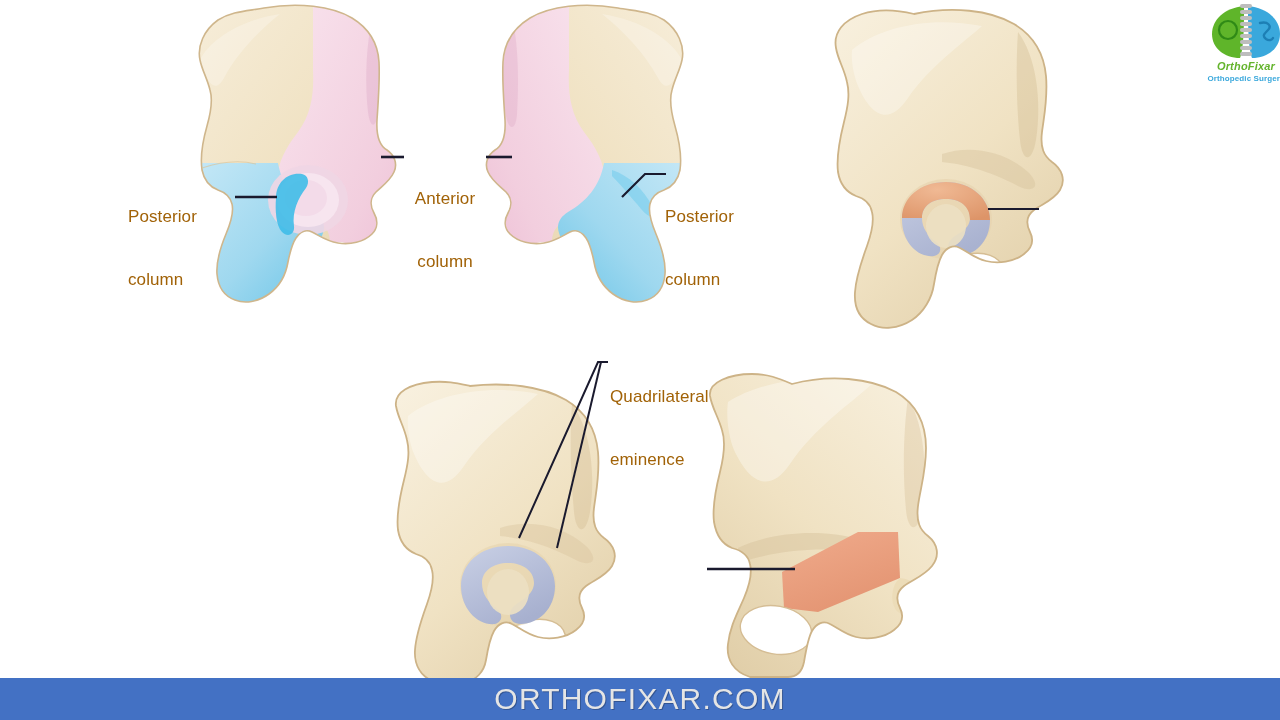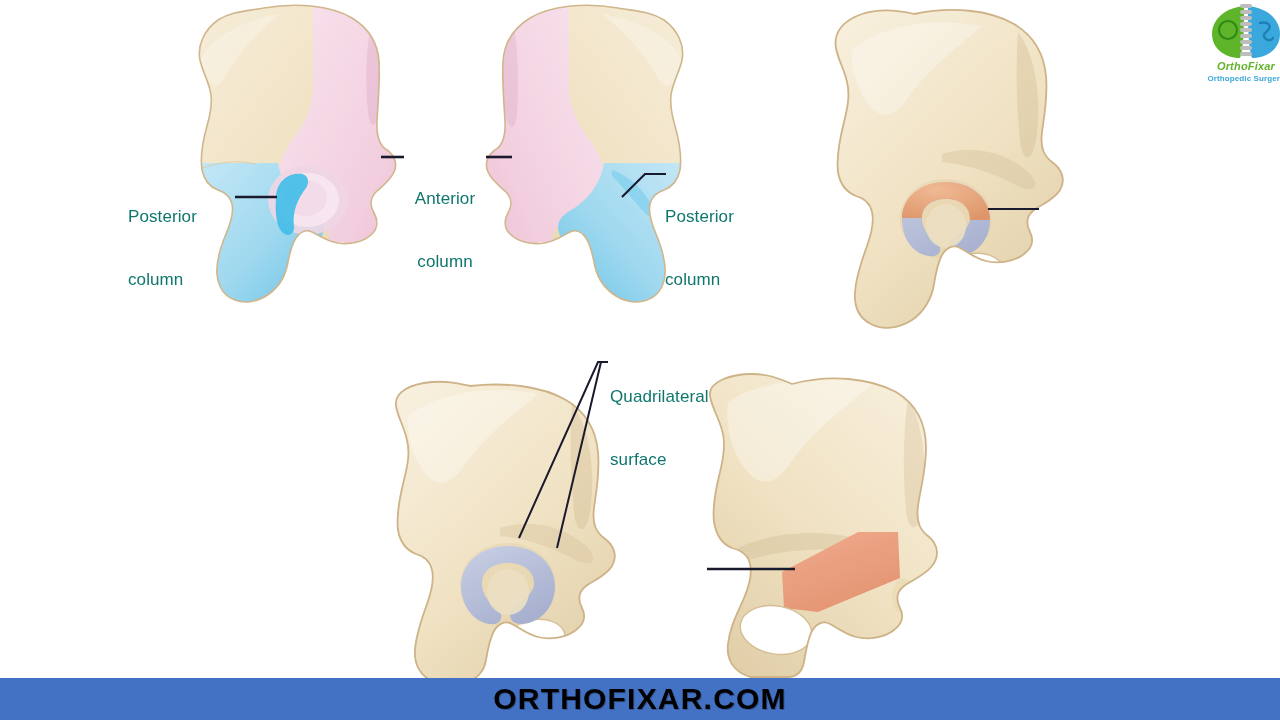--- a/index.html
+++ b/index.html
@@ -21,21 +21,21 @@
     height: 720px;
   }
   .fig {
     position: absolute;
   }
   .label {
     position: absolute;
     font-family: "Liberation Sans", sans-serif;
     font-size: 17px;
     line-height: 21px;
-    color: #0f766e;
+    color: #a16207;
     white-space: pre;
     letter-spacing: 0.1px;
   }
   .label.right-al { text-align: right; }
   .label.center-al { text-align: center; }
 
   
   .banner {
     position: absolute;
     left: 0;
@@ -44,23 +44,22 @@
     height: 42px;
     background: #4371c4;
     display: flex;
     align-items: center;
     justify-content: center;
   }
   .banner-text {
     font-family: "Liberation Sans", sans-serif;
     font-size: 30px;
     letter-spacing: 1.2px;
-    color: #000000;
+    color: #e5e5e5;
     text-shadow: 1px 1px 0 rgba(0,0,0,0.25);
-    font-weight: bold;
   }
 
   
   .logo {
     position: absolute;
     right: -8px;
     top: 2px;
     width: 84px;
     height: 96px;
   }
@@ -477,21 +476,21 @@
   </div>
 
   <div class="label" style="left:665px; top:164px; width:110px;">
     <div>Posterior</div>
     <div>column</div>
   </div>
 
 
   <div class="label" style="left:610px; top:344px; width:130px;">
     <div>Quadrilateral</div>
-    <div>surface</div>
+    <div>eminence</div>
   </div>
 
 
   <div class="logo">
     <svg width="84" height="60" viewBox="0 0 84 60">
       <path d="M40,4 C20,6 8,18 8,32 C8,46 20,56 36,56 C40,46 40,20 40,4 Z" fill="#5fb52a"></path>
       <path d="M44,4 C64,6 76,18 76,32 C76,46 64,56 48,56 C44,46 44,20 44,4 Z" fill="#3aa8dc"></path>
       <g fill="#bdbdbd">
         <rect x="36" y="2" width="12" height="4" rx="2"></rect>
         <rect x="36" y="8" width="12" height="4" rx="2"></rect>

